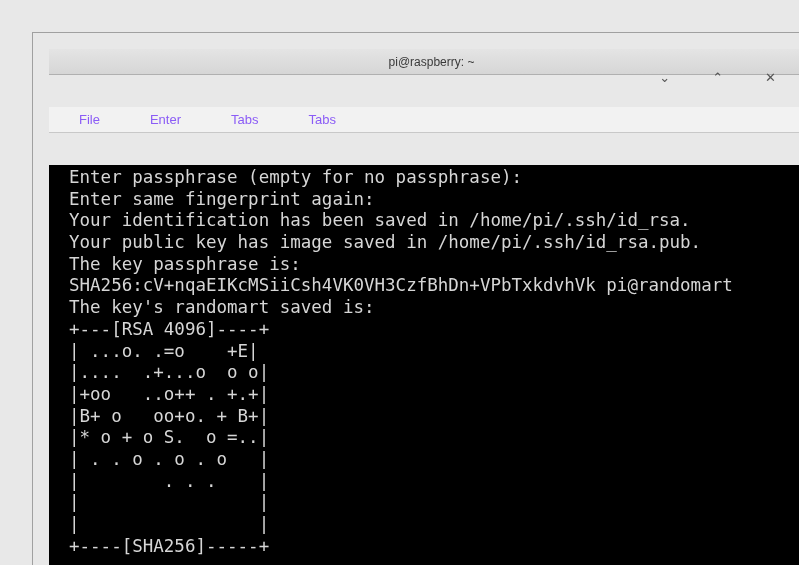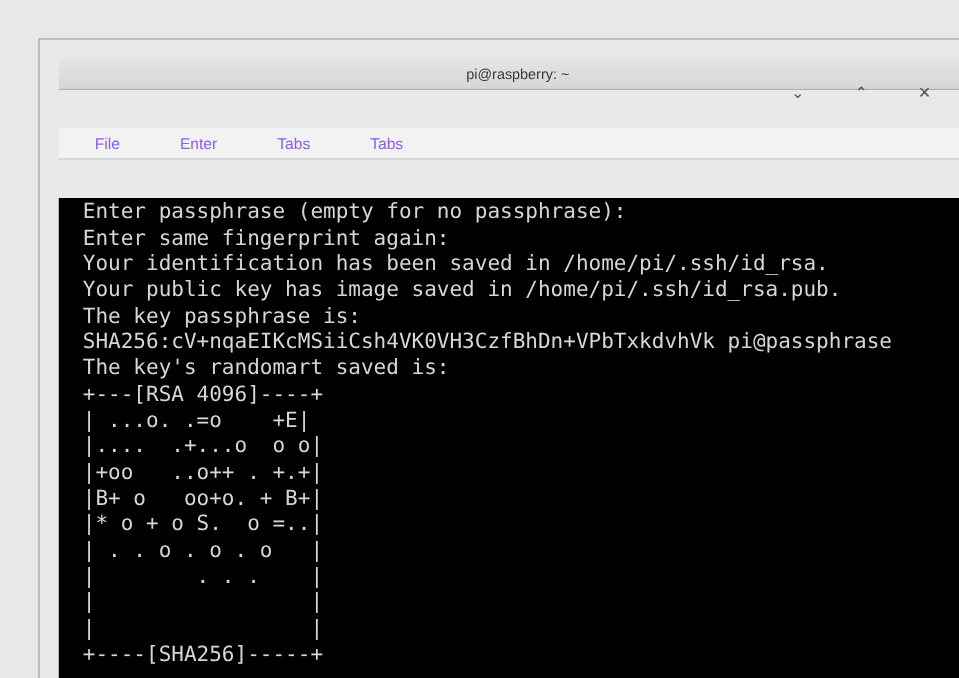--- a/index.html
+++ b/index.html
@@ -92,21 +92,21 @@
   <div class="menu-item">Enter</div>
   <div class="menu-item">Tabs</div>
   <div class="menu-item">Tabs</div>
 </div>
 
 <div class="terminal"><span>Enter passphrase (empty for no passphrase):</span>
 <span>Enter same fingerprint again:</span>
 <span>Your identification has been saved in /home/pi/.ssh/id_rsa.</span>
 <span>Your public key has image saved in /home/pi/.ssh/id_rsa.pub.</span>
 <span>The key passphrase is:</span>
-<span>SHA256:cV+nqaEIKcMSiiCsh4VK0VH3CzfBhDn+VPbTxkdvhVk pi@passphrase</span>
+<span>SHA256:cV+nqaEIKcMSiiCsh4VK0VH3CzfBhDn+VPbTxkdvhVk pi@randomart</span>
 <span>The key's randomart saved is:</span>
 <span>+---[RSA 4096]----+</span>
 <span>| ...o. .=o    +E|</span>
 <span>|....  .+...o  o o|</span>
 <span>|+oo   ..o++ . +.+|</span>
 <span>|B+ o   oo+o. + B+|</span>
 <span>|* o + o S.  o =..|</span>
 <span>| . . o . o . o   |</span>
 <span>|        . . .    |</span>
 <span>|                 |</span>

